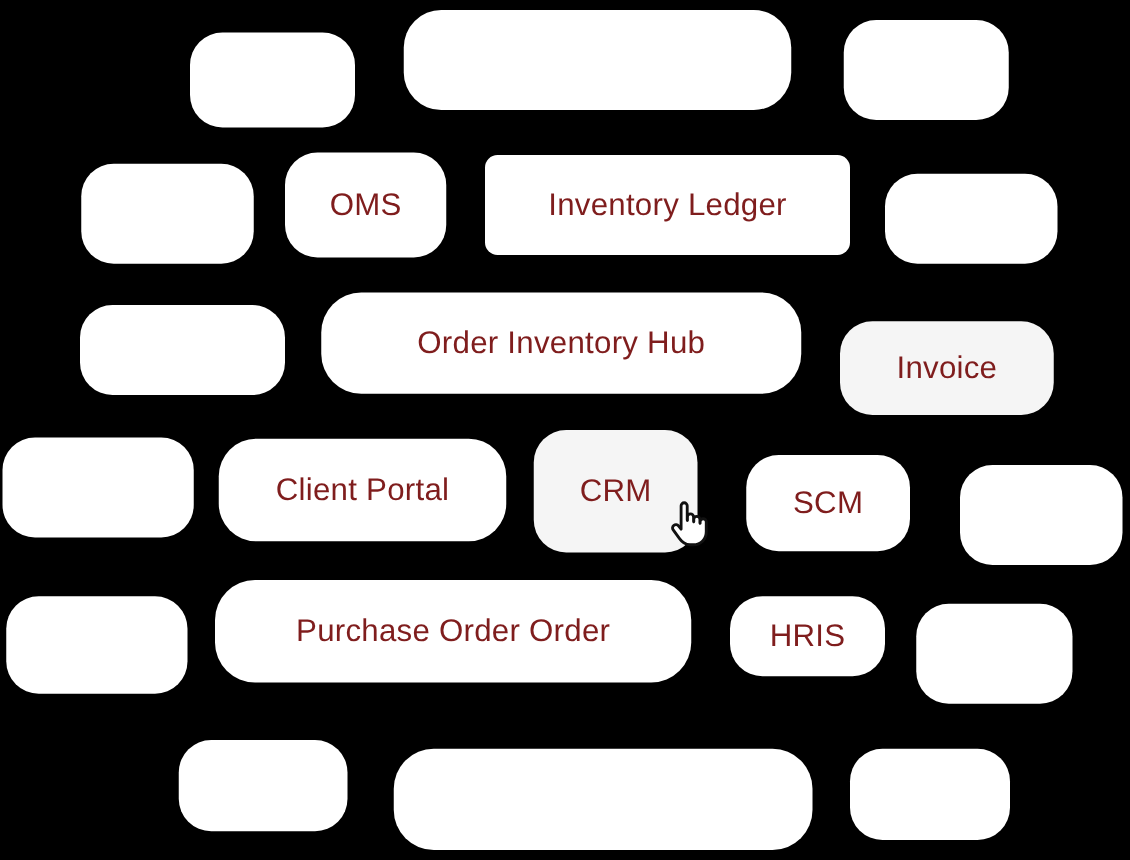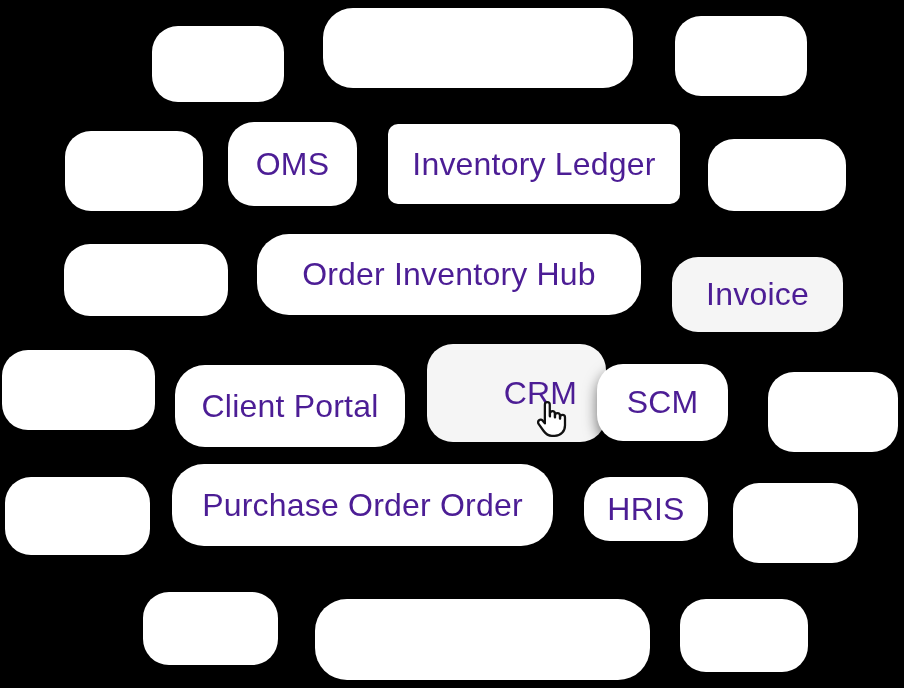--- a/index.html
+++ b/index.html
@@ -15,22 +15,22 @@
     overflow: hidden;
     font-family: "Liberation Sans", sans-serif;
   }
   .pill {
     position: absolute;
     background: #ffffff;
     border-radius: 26px;
     display: flex;
     align-items: center;
     justify-content: center;
-    color: #4c1d95;
-    font-size: 32px;
+    color: #7f1d1d;
+    font-size: 25px;
     font-weight: 400;
     letter-spacing: 0.2px;
     white-space: nowrap;
     box-shadow: 0 6px 14px rgba(0,0,0,0.55);
     cursor: pointer;
   }
   .pill.muted {
     background: #f5f5f5;
   }
   .cursor {
@@ -57,22 +57,22 @@
   <div class="pill" style="left:65px; top:131px; width:138px; height:80px;"></div>
   <div class="pill" style="left:228px; top:122px; width:129px; height:84px;">OMS</div>
   <div class="pill" style="left:388px; top:124px; width:292px; height:80px; border-radius:10px;">Inventory Ledger</div>
   <div class="pill" style="left:708px; top:139px; width:138px; height:72px;"></div>
 
   <div class="pill" style="left:64px; top:244px; width:164px; height:72px;"></div>
   <div class="pill" style="left:257px; top:234px; width:384px; height:81px; border-radius:32px;">Order Inventory Hub</div>
   <div class="pill muted" style="left:672px; top:257px; width:171px; height:75px;">Invoice</div>
 
   <div class="pill" style="left:2px; top:350px; width:153px; height:80px;"></div>
-  <div class="pill" style="left:175px; top:351px; width:230px; height:82px; border-radius:30px;margin-top:14px;">Client Portal</div>
-  <div class="pill muted" style="left:427px; top:344px; width:131px; height:98px;padding-left:48px;">CRM</div>
+  <div class="pill" style="left:175px; top:351px; width:230px; height:82px; border-radius:30px;">Client Portal</div>
+  <div class="pill muted" style="left:427px; top:344px; width:131px; height:98px;">CRM</div>
   <div class="pill" style="left:597px; top:364px; width:131px; height:77px;text-align:center;">SCM</div>
   <div class="pill" style="left:768px; top:372px; width:130px; height:80px;"></div>
 
   <div class="pill" style="left:5px; top:477px; width:145px; height:78px;"></div>
   <div class="pill" style="left:172px; top:464px; width:381px; height:82px; border-radius:32px;">Purchase Order Order</div>
   <div class="pill" style="left:584px; top:477px; width:124px; height:64px;">HRIS</div>
   <div class="pill" style="left:733px; top:483px; width:125px; height:80px;"></div>
 
   <div class="pill" style="left:143px; top:592px; width:135px; height:73px;"></div>
   <div class="pill" style="left:315px; top:599px; width:335px; height:81px; border-radius:32px;"></div>

